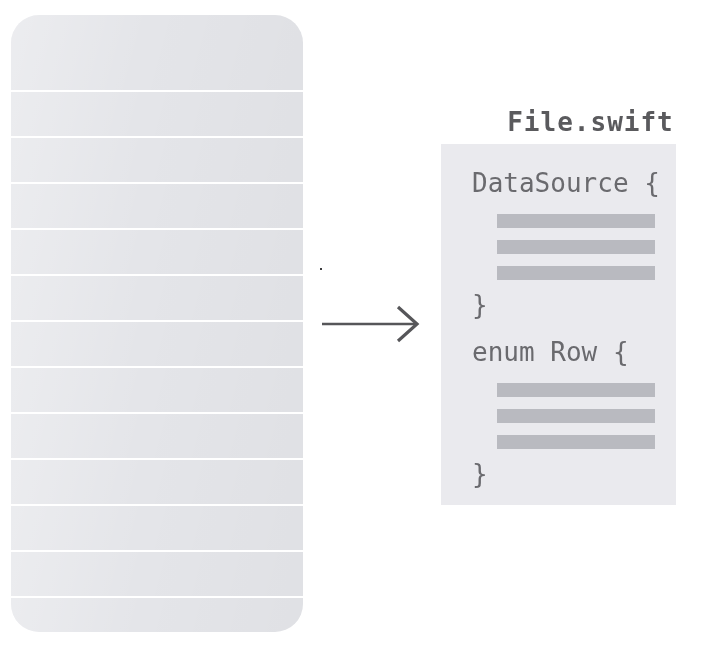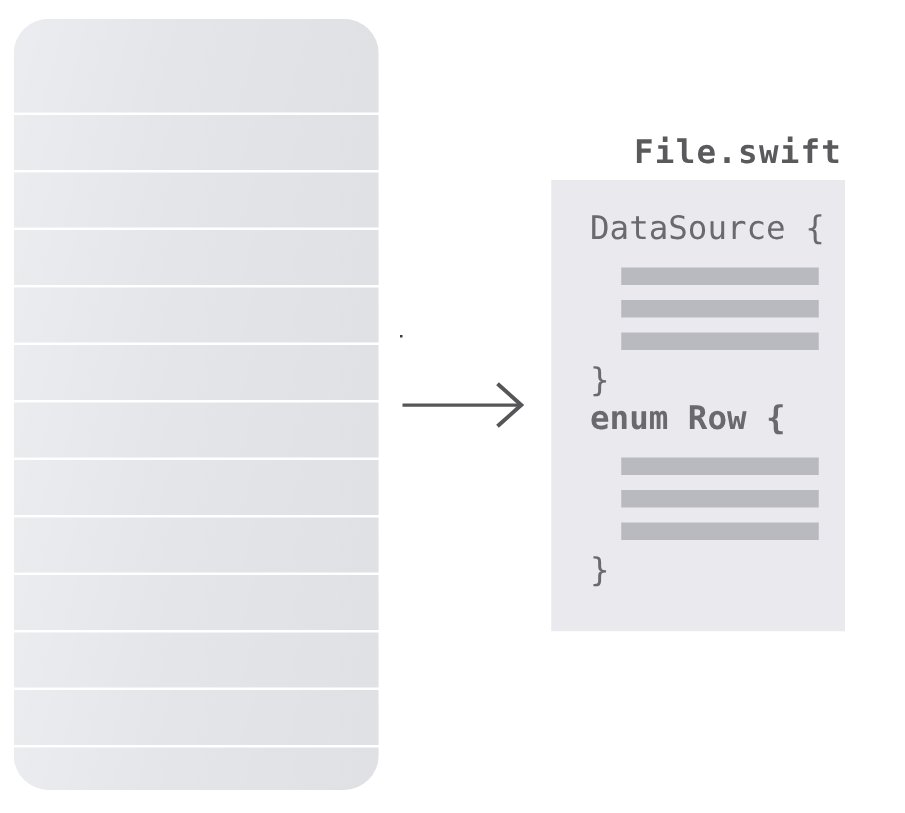--- a/index.html
+++ b/index.html
@@ -99,21 +99,21 @@
   }
   .code-bar {
     width: 158px;
     height: 14px;
     margin-left: 25px;
     background: var(--placeholder-bar, #b9bac0);
   }
   .code-line + .code-bar { margin-top: 17px; }
   .code-bar  + .code-bar { margin-top: 12px; }
   .code-bar  + .code-line { margin-top: 12px; }
-  .code-line + .code-line { margin-top: 3px; font-weight: bold; }
+  .code-line + .code-line { margin-top: 20px; }
 </style>
 </head>
 <body>
 
 <div class="table-view">
   <div class="tv-header"></div>
   <div style="display:contents;"><div class="tv-row"></div><div class="tv-row"></div><div class="tv-row"></div><div class="tv-row"></div><div class="tv-row"></div><div class="tv-row"></div><div class="tv-row"></div><div class="tv-row"></div><div class="tv-row"></div><div class="tv-row"></div><div class="tv-row"></div><div class="tv-row"></div></div>
 </div>
 
 <div class="stray-dot"></div>

